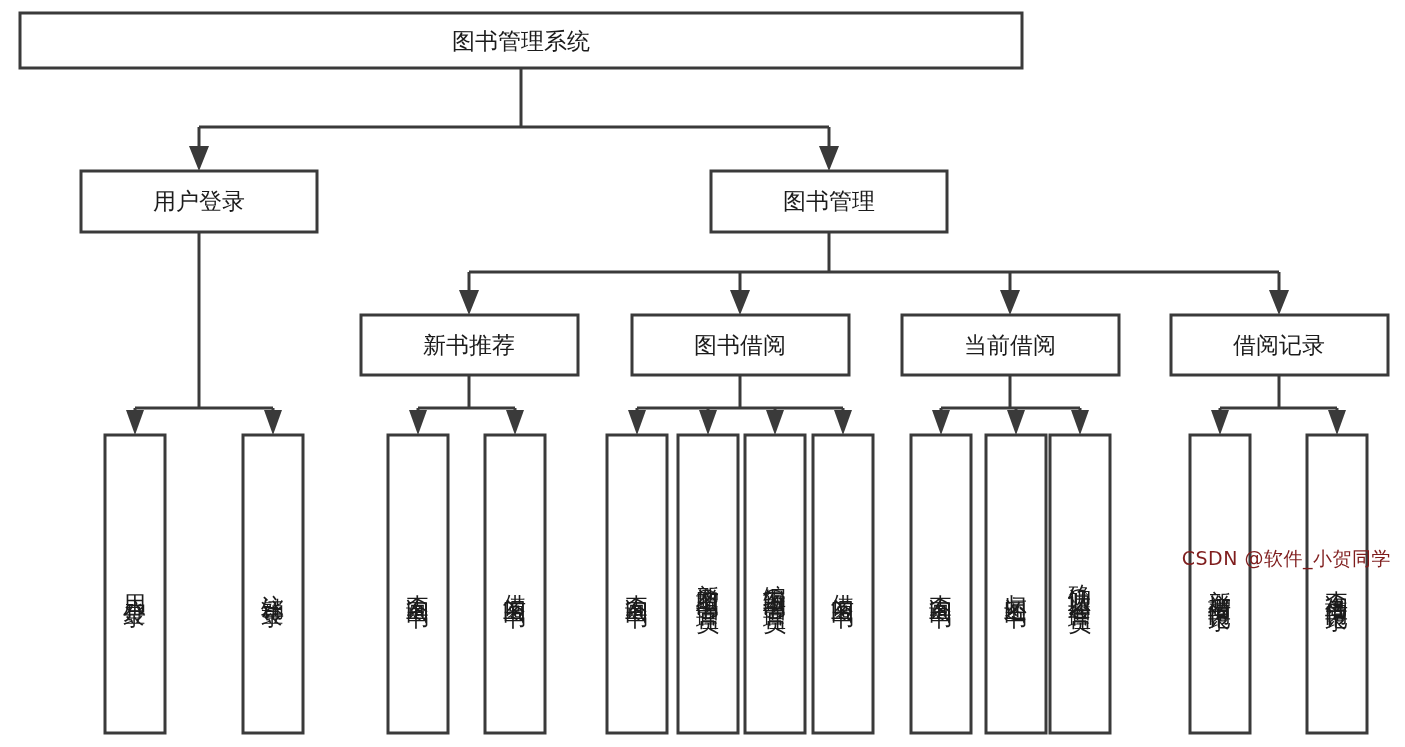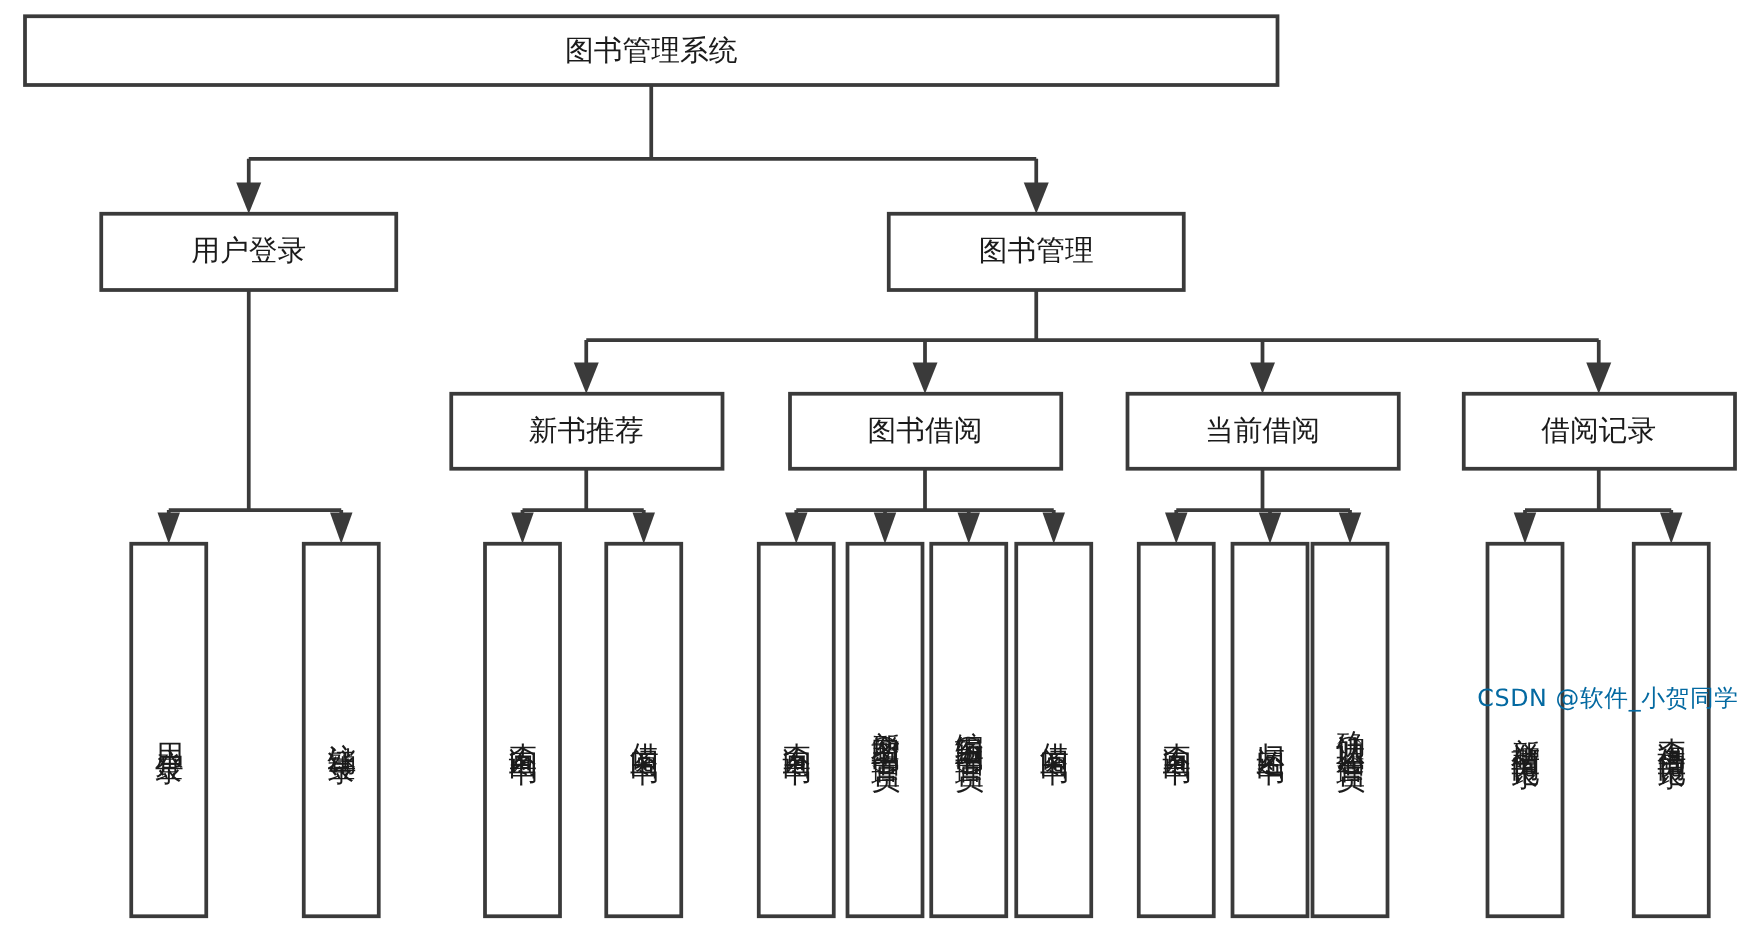--- a/index.html
+++ b/index.html
@@ -63,21 +63,21 @@
     letter-spacing: 4px;
     text-anchor: middle;
     dominant-baseline: central;
   }
   .watermark {
     position: absolute;
     right: 14px;
     bottom: 5px;
     font-family: "DejaVu Sans", "Liberation Sans", sans-serif;
     font-size: 19px;
-    color: #0369a1;
+    color: #7f1d1d;
     white-space: nowrap;
     letter-spacing: 0.5px;
   }
 </style>
 </head>
 <body>
 
 <div id="diagram-root">
   <svg class="flow" viewBox="0 0 1405 747" xmlns="http://www.w3.org/2000/svg">
 

